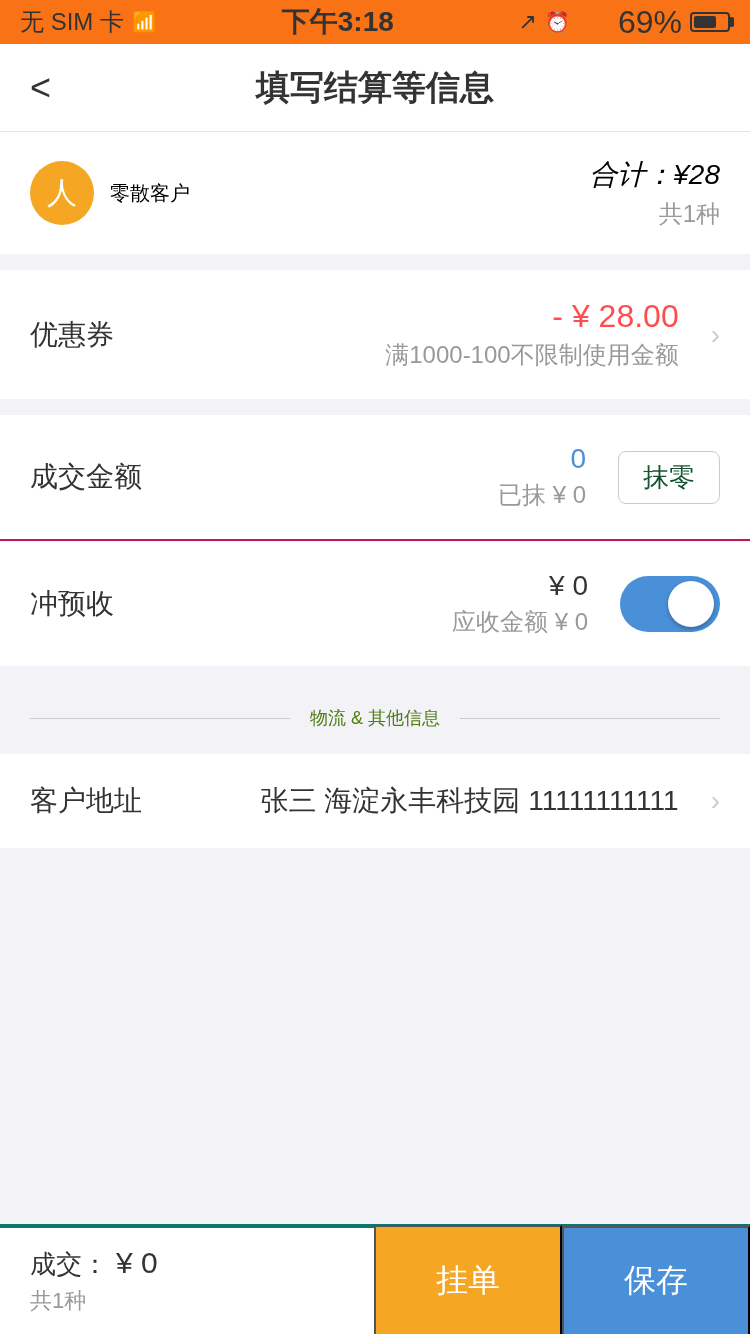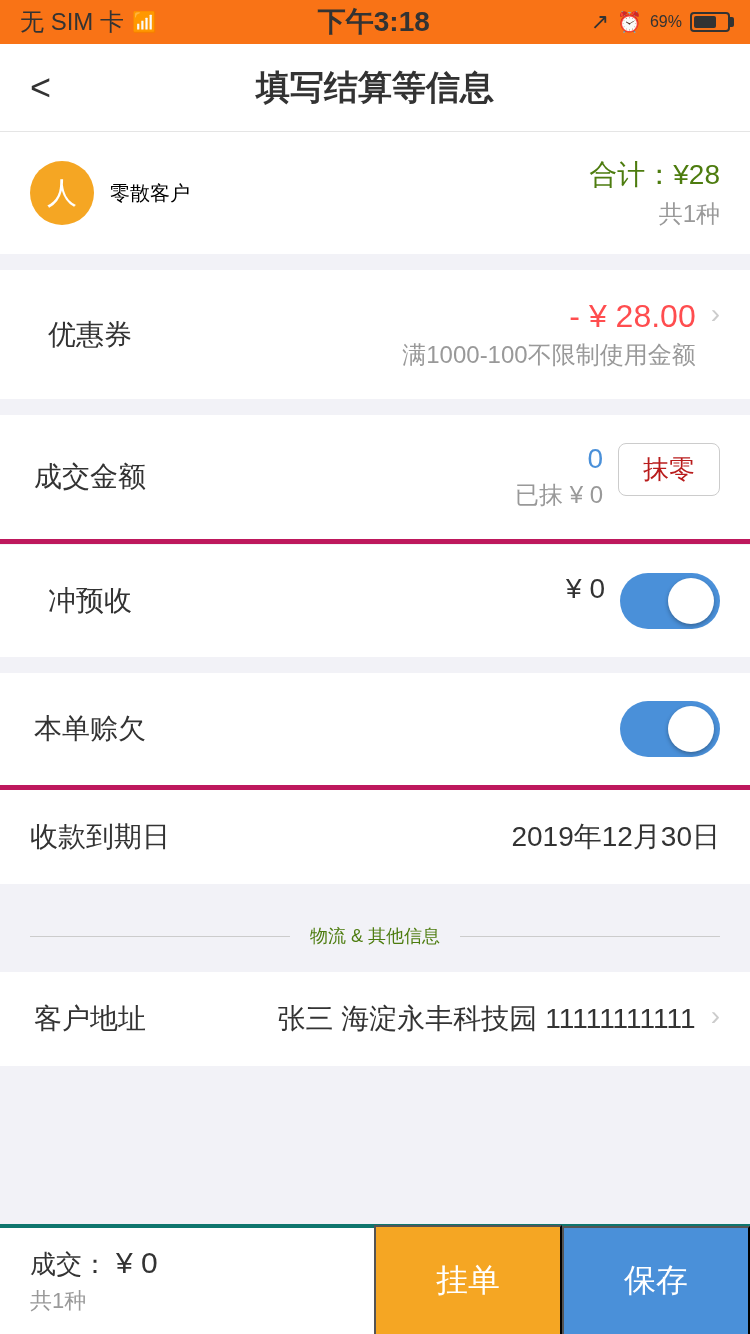--- a/index.html
+++ b/index.html
@@ -118,51 +118,51 @@
     }
     .customer-name {
       font-size: 20px;
       color: #000000;
     }
     .customer-summary {
       text-align: right;
     }
     .customer-total {
       font-size: 28px;
-      color: #4d7c0f;
+      color: #000000;
+      font-style: italic;
     }
     .customer-count {
       font-size: 24px;
       color: #999;
       margin-top: 4px;
     }
 
     
     .row-item {
       background: #fff;
       padding: 28px 30px;
       display: flex;
       align-items: center;
       justify-content: space-between;
-      border-bottom: 5px solid #be185d;
+      border-bottom: 2px solid #be185d;
       min-height: 80px;
     }
     .row-item:last-child {
       border-bottom: none;
     }
     .row-label {
       font-size: 28px;
       color: #333;
       min-width: 120px;
-      text-align: center;
     }
     .row-right {
       display: flex;
-      align-items: flex-start;
-      gap: 15px;
+      align-items: center;
+      gap: 32px;
     }
     .row-value {
       font-size: 28px;
       color: #333;
       text-align: right;
     }
     .row-value-discount {
       font-size: 32px;
       color: #ff4d4f;
       font-weight: 500;
@@ -180,21 +180,21 @@
       color: #ccc;
       font-size: 28px;
     }
 
     
     .round-zero-btn {
       border: 1px solid #ccc;
       border-radius: 8px;
       padding: 8px 24px;
       font-size: 26px;
-      color: #b91c1c;
+      color: #14532d;
       background: #fff;
       cursor: pointer;
     }
 
     
     .toggle {
       width: 100px;
       height: 56px;
       border-radius: 28px;
       background: #4a90d9;
@@ -298,21 +298,21 @@
 
 <div class="status-bar">
   <div class="status-left">
     <span>无 SIM 卡</span>
     <span class="wifi-icon">📶</span>
   </div>
   <div style="font-size:28px;font-weight:600;">下午3:18</div>
   <div class="status-right">
     <span style="font-size:22px;">↗</span>
     <span style="font-size:20px;">⏰</span>
-    <span style="font-size:16px;">69%</span>
+    <span style="font-size:32px;margin-left:40px;">69%</span>
     <div class="battery-icon">
       <div class="battery-fill"></div>
     </div>
   </div>
 </div>
 
 <div class="nav-bar">
   <span class="nav-back">&lt;</span>
   <span class="nav-title">填写结算等信息</span>
 </div>
@@ -362,44 +362,29 @@
       </div>
     </div>
 
     <div style="height:1px;background:#f2f2f7;margin:0 0;"></div>
 
     <div class="row-item">
       <span class="row-label">冲预收</span>
       <div class="row-right">
         <div class="row-right-col">
           <div class="row-value">¥ 0</div>
+          <div class="row-value-sub">应收金额 ¥ 0</div>
         </div>
         <div class="toggle">
           <div class="toggle-knob"></div>
         </div>
       </div>
     </div>
   </div>
 
-  <div class="card">
-
-    <div class="row-item">
-      <span class="row-label">本单赊欠</span>
-      <div class="row-right">
-        <div class="toggle">
-          <div class="toggle-knob"></div>
-        </div>
-      </div>
-    </div>
-
-    <div class="row-item">
-      <span class="row-label">收款到期日</span>
-      <span class="row-value">2019年12月30日</span>
-    </div>
-  </div>
 
   <div style="background:#f2f2f7; padding: 24px 30px;">
     <div class="logistics-header-inner">
       <div class="logistics-line"></div>
       <span class="logistics-text">物流 &amp; 其他信息</span>
       <div class="logistics-line"></div>
     </div>
   </div>
 
   <div class="card">

